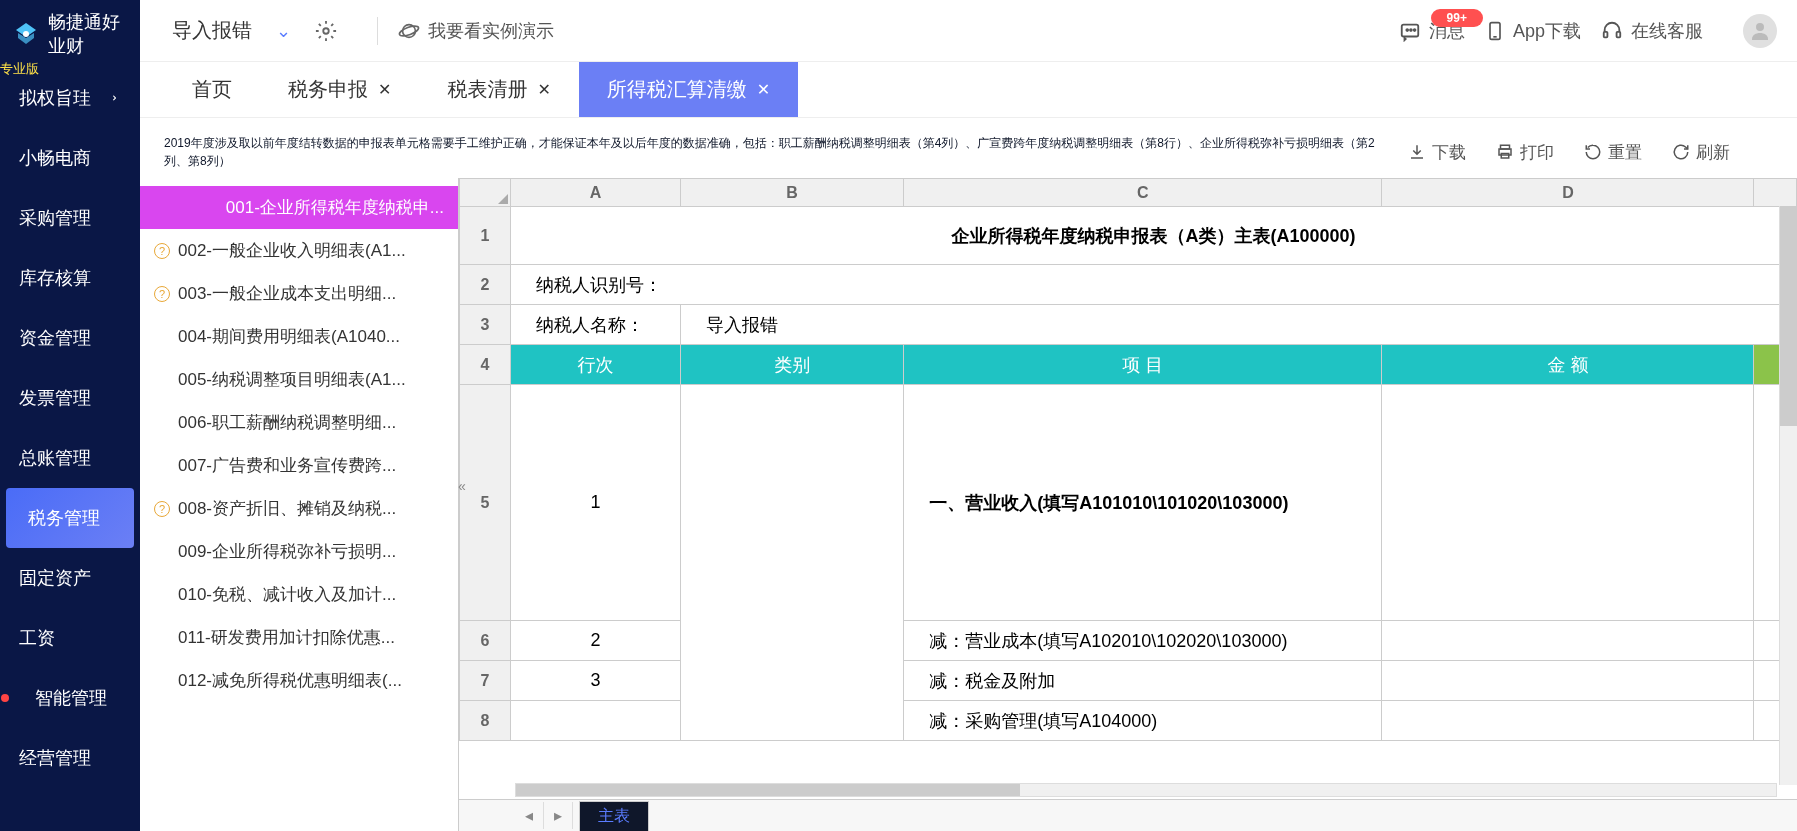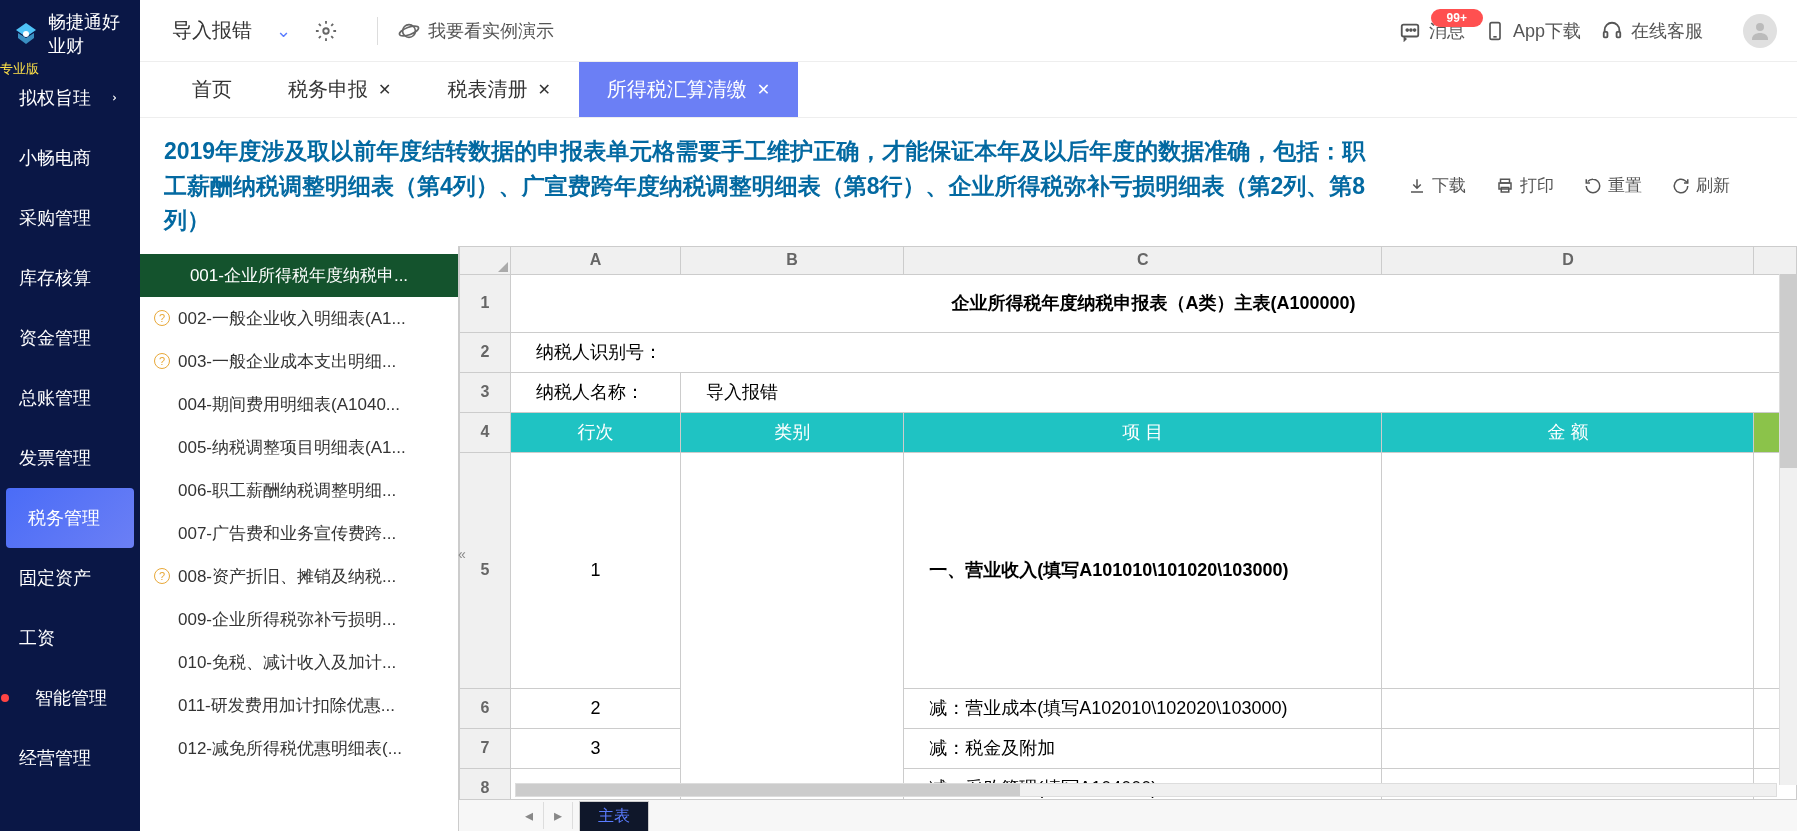--- a/index.html
+++ b/index.html
@@ -37,29 +37,29 @@
 .avatar { width: 34px; height: 34px; background: #e0e0e0; border-radius: 50%; margin-left: 20px; display: flex; align-items: center; justify-content: center; }
 
 
 .tabs { height: 56px; display: flex; align-items: center; border-bottom: 1px solid #eee; padding: 0 24px; gap: 0; }
 .tab { padding: 14px 28px; font-size: 20px; color: #333; cursor: pointer; display: flex; align-items: center; gap: 10px; }
 .tab.active { background: #6b7ff5; color: #fff; }
 .tab-close { font-size: 16px; cursor: pointer; }
 
 
 .notice-row { display: flex; padding: 16px 24px 8px; align-items: center; gap: 24px; }
-.notice { color: #0369a1; font-size: 23px; line-height: 1.5; flex: 1; max-width: 1220px; font-weight: bold; }
+.notice { color: #0f172a; font-size: 12px; line-height: 1.5; flex: 1; max-width: 1220px; }
 .actions-right { display: flex; gap: 30px; }
 .action-btn { display: flex; align-items: center; gap: 6px; color: #555; font-size: 17px; cursor: pointer; white-space: nowrap; }
 
 
 .content { flex: 1; display: flex; overflow: hidden; position: relative; }
 .form-list { width: 318px; overflow-y: auto; padding: 8px 0; }
 .form-item { padding: 10px 14px; font-size: 17px; color: #333; cursor: pointer; white-space: nowrap; overflow: hidden; text-overflow: ellipsis; display: flex; align-items: center; gap: 8px; }
-.form-item.selected { background: #14532d; color: #fff; text-align: center; justify-content: center; }
+.form-item.selected { background: #d946ef; color: #fff; text-align: center; justify-content: flex-end; }
 .help-icon { width: 16px; height: 16px; border: 1px solid #e8a838; color: #e8a838; border-radius: 50%; font-size: 11px; display: inline-flex; align-items: center; justify-content: center; flex-shrink: 0; }
 .form-item-text { overflow: hidden; text-overflow: ellipsis; }
 .collapse-handle { position: absolute; left: 318px; top: 300px; font-size: 14px; color: #888; cursor: pointer; z-index: 5; }
 
 
 .sheet-wrap { flex: 1; display: flex; flex-direction: column; border-left: 1px solid #ccc; position: relative; }
 .grid-container { flex: 1; overflow: auto; position: relative; }
 table.grid { border-collapse: collapse; width: 100%; table-layout: fixed; }
 .col-hdr, .row-hdr { background: #f0f0f0; border: 1px solid #ccc; text-align: center; font-size: 16px; color: #666; }
 .corner { width: 48px; height: 28px; background: #f0f0f0; border: 1px solid #ccc; position: relative; }
@@ -120,24 +120,24 @@
           <div class="nav-item">
             <span>采购管理</span>
           </div>
           <div class="nav-item">
             <span>库存核算</span>
           </div>
           <div class="nav-item">
             <span>资金管理</span>
           </div>
           <div class="nav-item">
+            <span>发票管理</span>
+          </div>
+          <div class="nav-item">
             <span>总账管理</span>
-          </div>
-          <div class="nav-item">
-            <span>发票管理</span>
           </div>
           <div class="nav-item active">
             <span>税务管理</span>
           </div>
           <div class="nav-item">
             <span>固定资产</span>
           </div>
           <div class="nav-item">
             <span>工资</span>
           </div>

